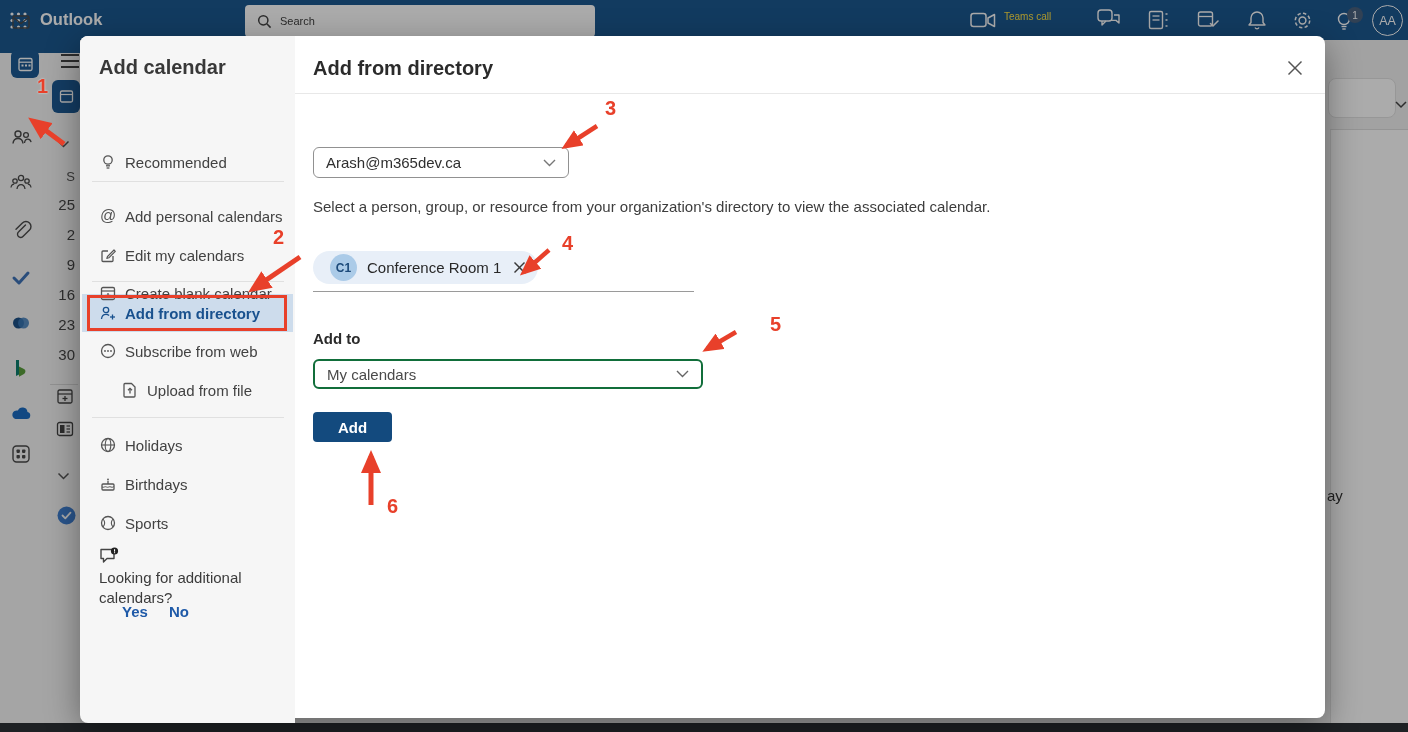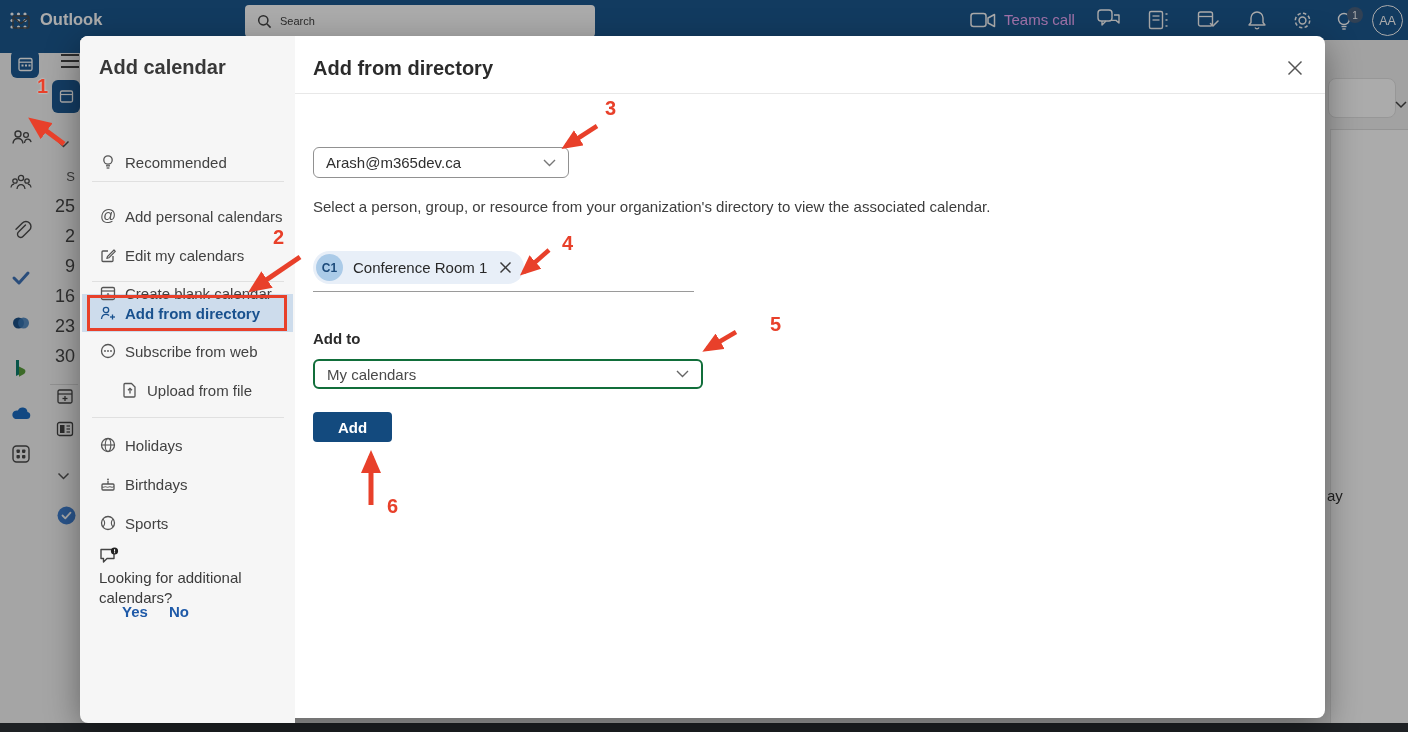--- a/index.html
+++ b/index.html
@@ -7,33 +7,33 @@
           font-family:"Liberation Sans","DejaVu Sans",sans-serif;background:#f3f3f3;}
   .abs{position:absolute;}
   
   .header{position:absolute;left:0;top:0;width:1408px;height:40px;background:#1b5890;}
   .hdr-extra{position:absolute;left:0;top:40px;width:80px;height:13px;background:#1b5890;}
   .app-name{position:absolute;left:40px;top:10px;color:#fff;font-size:16.5px;font-weight:600;}
   .searchbox{position:absolute;left:245px;top:5px;width:350px;height:32px;background:#fff;border-radius:4px;
              display:flex;align-items:center;gap:8px;padding-left:12px;box-sizing:border-box;}
   .searchbox span{color:#3f3f3f;font-size:11px;}
   .hicon{position:absolute;top:9px;color:#fff;}
-  .hlabel{position:absolute;color:#f0abfc;font-size:15px;top:11px;}
+  .hlabel{position:absolute;color:#fde047;font-size:10px;top:11px;}
   .badge{position:absolute;left:1347px;top:7px;width:16px;height:16px;border-radius:50%;background:#49617e;
          color:#fff;font-size:10px;display:flex;align-items:center;justify-content:center;}
   .avatar{position:absolute;left:1372px;top:5px;width:31px;height:31px;border-radius:50%;
           border:1.5px solid #fff;color:#fff;font-size:12.5px;display:flex;align-items:center;justify-content:center;box-sizing:border-box;}
   
   .rail{position:absolute;left:0;top:53px;width:42px;height:670px;background:#f6f6f6;}
   .rail-item{position:absolute;left:0;width:42px;height:34px;display:flex;align-items:center;justify-content:center;color:#4a4a4a;}
   .rail-cal{position:absolute;left:11px;top:50px;width:28px;height:28px;background:#1d5a94;border-radius:6px;
             display:flex;align-items:center;justify-content:center;color:#fff;}
   
   .minibar{position:absolute;left:42px;top:53px;width:38px;height:670px;background:#f6f6f6;}
-  .mdate{position:absolute;left:42px;width:33px;text-align:right;font-size:18px;color:#474747;}
+  .mdate{position:absolute;left:42px;width:33px;text-align:right;font-size:15px;color:#474747;}
   .newevent{position:absolute;left:52px;top:80px;width:28px;height:33px;background:#1d5a94;border-radius:6px;
             display:flex;align-items:center;justify-content:center;color:#fff;}
   
   .bg-right{position:absolute;left:1325px;top:40px;width:83px;height:683px;background:#f2f2f2;}
   .bg-tab{position:absolute;left:1328px;top:78px;width:66px;height:38px;background:#fff;border:1px solid #e2e2e2;border-radius:8px;}
   .bg-surface{position:absolute;left:1330px;top:129px;width:78px;height:594px;background:#fff;border-top:1px solid #ddd;border-left:1px solid #e4e4e4;}
   .bg-partial{position:absolute;left:1327px;top:487px;font-size:15px;color:#333;}
   .bottom-strip{position:absolute;left:0;top:723px;width:1408px;height:9px;background:#2e3237;}
   
   .overlay{position:absolute;inset:0;background:rgba(0,0,0,0.33);z-index:50;}
@@ -59,21 +59,21 @@
   .flabel{position:absolute;left:233px;font-size:15px;color:#3d3d3d;}
   .strong{font-weight:600;color:#2b2b2b;}
   .dropdown{position:absolute;left:233px;background:#fff;border:1px solid #919191;border-radius:6px;
             display:flex;align-items:center;box-sizing:border-box;cursor:pointer;}
   .dropdown .dval{font-size:15px;color:#2f2f2f;padding-left:12px;flex:1;}
   .dropdown .chev{margin-right:12px;color:#777;display:flex;}
   .dd-green{border:2px solid #116e3a;}
   .pill{position:absolute;left:233px;top:215px;height:33px;background:#e8eff8;border-radius:17px;
         display:flex;align-items:center;padding:0 12px 0 3px;box-sizing:border-box;}
   .pill-avatar{width:27px;height:27px;border-radius:50%;background:#abcbe8;color:#1c4a7a;font-size:12px;font-weight:600;
-               display:flex;align-items:center;justify-content:center;}
+               display:flex;align-items:center;justify-content:center;margin-left:14px;}
   .pill-name{font-size:15px;color:#282828;margin:0 12px 0 10px;}
   .pill-x{color:#3a3a3a;display:flex;cursor:pointer;}
   .underline{position:absolute;left:233px;top:255px;width:381px;height:1px;background:#9a9a9a;}
   .addbtn{position:absolute;left:233px;top:376px;width:79px;height:30px;background:#134a7e;border-radius:4px;
           color:#fff;font-size:15px;font-weight:600;display:flex;align-items:center;justify-content:center;cursor:pointer;}
   
   .ann-svg{position:absolute;left:0;top:0;z-index:200;pointer-events:none;}
   .ann-num{position:absolute;z-index:210;color:#e8402a;font-size:20px;font-weight:700;
            text-shadow:0 0 2px rgba(255,255,255,.8);pointer-events:none;}
 </style>

